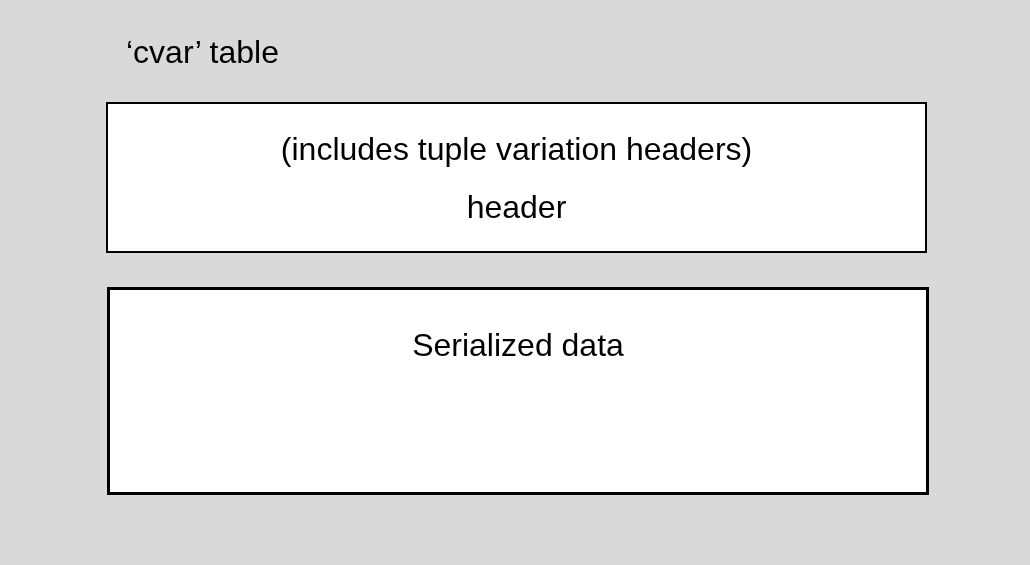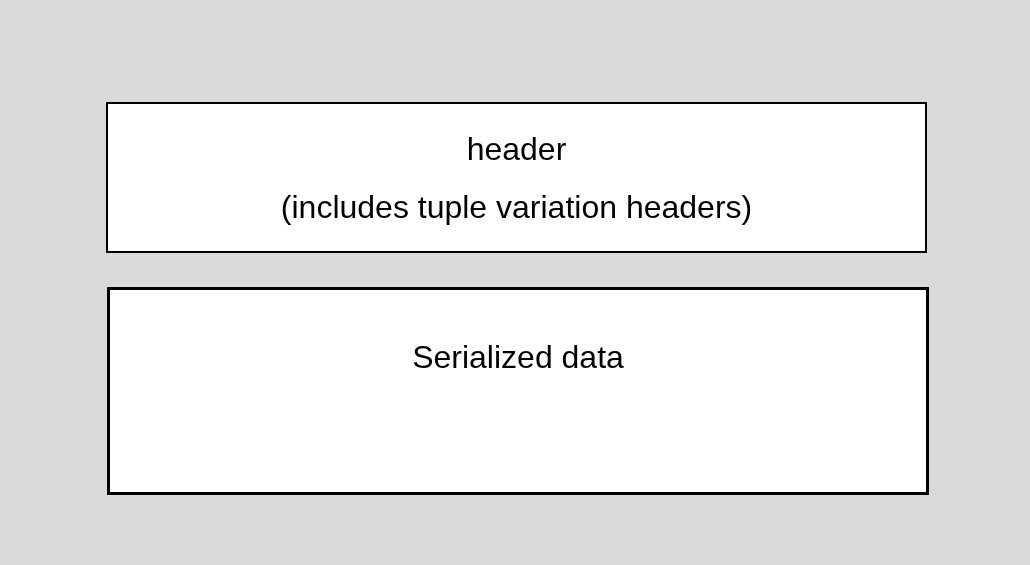--- a/index.html
+++ b/index.html
@@ -45,31 +45,32 @@
     height: 151px;
     justify-content: center;
   }
   .box-serialized {
     left: 107px;
     top: 287px;
     width: 822px;
     height: 208px;
     border-width: 3px;
     justify-content: flex-start;
-    padding-top: 38px;
+    padding-top: 26px;
   }
 </style>
 </head>
 <body>
 
 <div class="stage">
 
+  <div class="diagram-title">‘cvar’ table</div>
 
   <div class="box box-header">
+    <div class="line">(includes tuple variation headers)</div>
     <div class="line">header</div>
-    <div class="line">(includes tuple variation headers)</div>
   </div>
 
   <div class="box box-serialized">
     <div class="line">Serialized data</div>
   </div>
 
 </div>
 
 </body></html>

